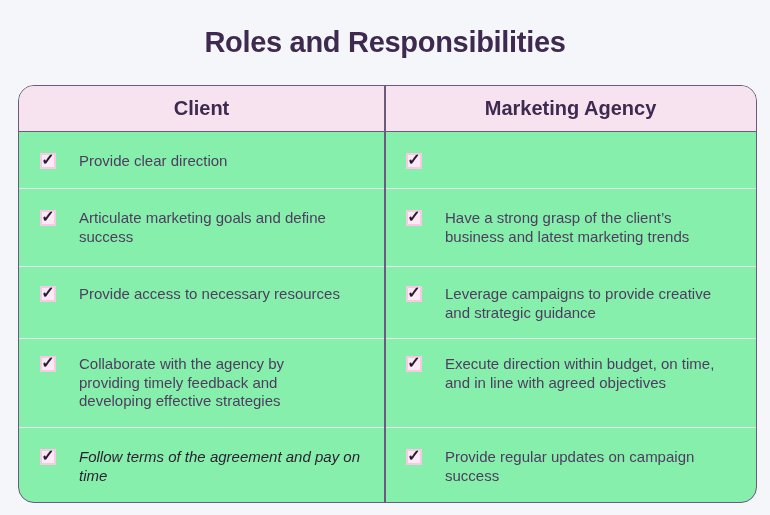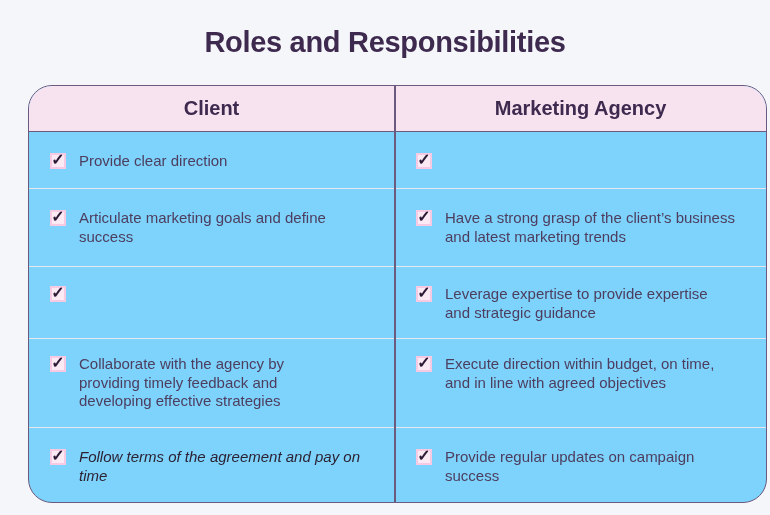--- a/index.html
+++ b/index.html
@@ -11,25 +11,25 @@
       overflow: hidden;
     }
     .title {
       position: absolute; left: 0; top: 26px; width: 770px;
       text-align: center;
       font-size: 29px; font-weight: bold;
       color: #3e2a4f;
       letter-spacing: -0.3px;
     }
     .table {
-      position: absolute; left: 28px; top: 85px;
+      position: absolute; left: 18px; top: 85px;
       width: 737px; height: 416px;
       border: 1.5px solid #6b5a7e;
-      border-radius: 24px;
-      background: #7dd3fc;
+      border-radius: 16px;
+      background: #86efac;
       overflow: hidden;
     }
     .header {
       position: absolute; left: 0; top: 0; width: 100%; height: 45px;
       background: #f7e3f0;
       border-bottom: 1.5px solid #6b5a7e;
     }
     .header .hcell {
       position: absolute; top: 0; height: 45px; line-height: 45px;
       text-align: center;
@@ -54,21 +54,21 @@
       background: #fbe9f3;
       box-sizing: border-box;
       display: flex; align-items: center; justify-content: center;
       font-size: 16px; line-height: 16px;
       color: #2a1a35;
       flex: none;
       margin-top: 1px;
     }
     .check span { position: relative; top: -1px; font-weight: bold; }
     .text {
-      margin-left: 13px;
+      margin-left: 23px;
       font-size: 15px; line-height: 18.5px;
       color: #4d3d5e;
     }
     .text.dark { color: #2c2233; font-style: italic; }
   </style>
 </head>
 <body>
 
 <div class="title">Roles and Responsibilities</div>
 
@@ -105,26 +105,27 @@
         </div>
       <div class="text">Have a strong grasp of the client’s business and latest marketing trends</div>
     </div>
   </div>
 
   <div class="row" style="top:181px;height:71px;">
     <div class="cell" style="left:21px;top:18px;width:320px;">
       <div class="check">
           <span>✓</span>
         </div>
+      <div class="text">Provide access to necessary resources</div>
     </div>
     <div class="cell" style="left:387px;top:18px;width:315px;">
       <div class="check">
           <span>✓</span>
         </div>
-      <div class="text">Leverage expertise to provide expertise and strategic guidance</div>
+      <div class="text">Leverage campaigns to provide creative and strategic guidance</div>
     </div>
   </div>
 
   <div class="row" style="top:253px;height:88px;">
     <div class="cell" style="left:21px;top:16px;width:260px;">
       <div class="check">
           <span>✓</span>
         </div>
       <div class="text">Collaborate with the agency by providing timely feedback and developing effective strategies</div>
     </div>

